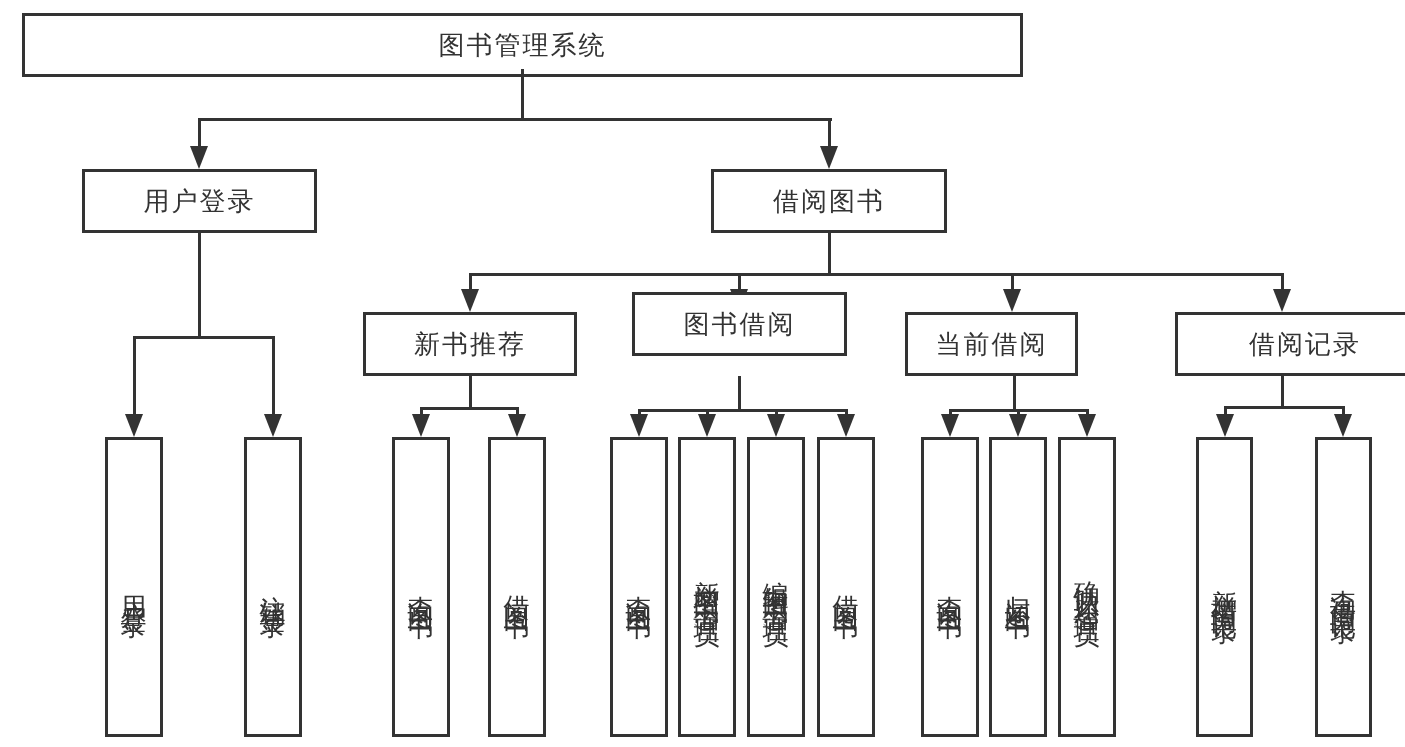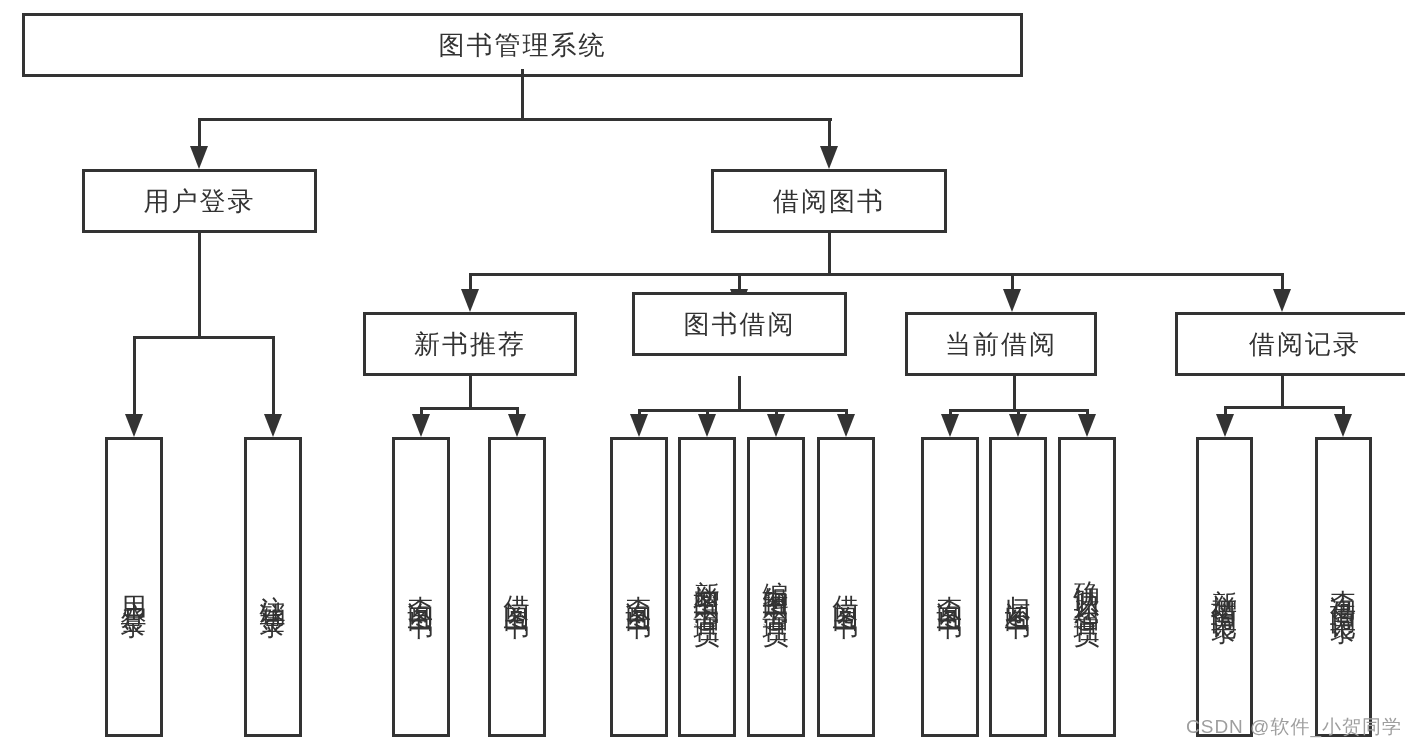--- a/index.html
+++ b/index.html
@@ -91,21 +91,21 @@
   <div class="line" style="left:738px;top:273px;width:3px;height:16px;"></div>
   <div class="line" style="left:1011px;top:273px;width:3px;height:16px;"></div>
   <div class="line" style="left:1281px;top:273px;width:3px;height:16px;"></div>
   <div class="arrow" style="left:461px;top:289px;"></div>
   <div class="arrow" style="left:730px;top:289px;"></div>
   <div class="arrow" style="left:1003px;top:289px;"></div>
   <div class="arrow" style="left:1273px;top:289px;"></div>
 
   <div class="box" style="left:363px;top:312px;width:214px;height:64px;font-family:Liberation Serif, serif;">新书推荐</div>
   <div class="box" style="left:632px;top:292px;width:215px;height:64px;">图书借阅</div>
-  <div class="box" style="left:905px;top:312px;width:192px;height:64px;">当前借阅</div>
+  <div class="box" style="left:905px;top:312px;width:173px;height:64px;">当前借阅</div>
   <div class="box" style="left:1175px;top:312px;width:260px;height:64px;">借阅记录</div>
 
   <div class="line" style="left:469px;top:376px;width:3px;height:31px;"></div>
   <div class="line" style="left:420px;top:407px;width:99px;height:3px;"></div>
   <div class="line" style="left:420px;top:407px;width:3px;height:7px;"></div>
   <div class="line" style="left:516px;top:407px;width:3px;height:7px;"></div>
   <div class="arrow" style="left:412px;top:414px;"></div>
   <div class="arrow" style="left:508px;top:414px;"></div>
 
   <div class="line" style="left:738px;top:376px;width:3px;height:33px;"></div>
@@ -172,15 +172,14 @@
     <span class="vtext">确认归还（管理员）</span>
   </div>
 
   <div class="leaf" style="left:1196px;width:57px;">
     <span class="vtext">新增借阅记录</span>
   </div>
   <div class="leaf" style="left:1315px;width:57px;">
     <span class="vtext">查询借阅记录</span>
   </div>
 
-  <div class="watermark">CSDN @软件_小贺同学</div>
 
 </div>
 
 </body></html>

